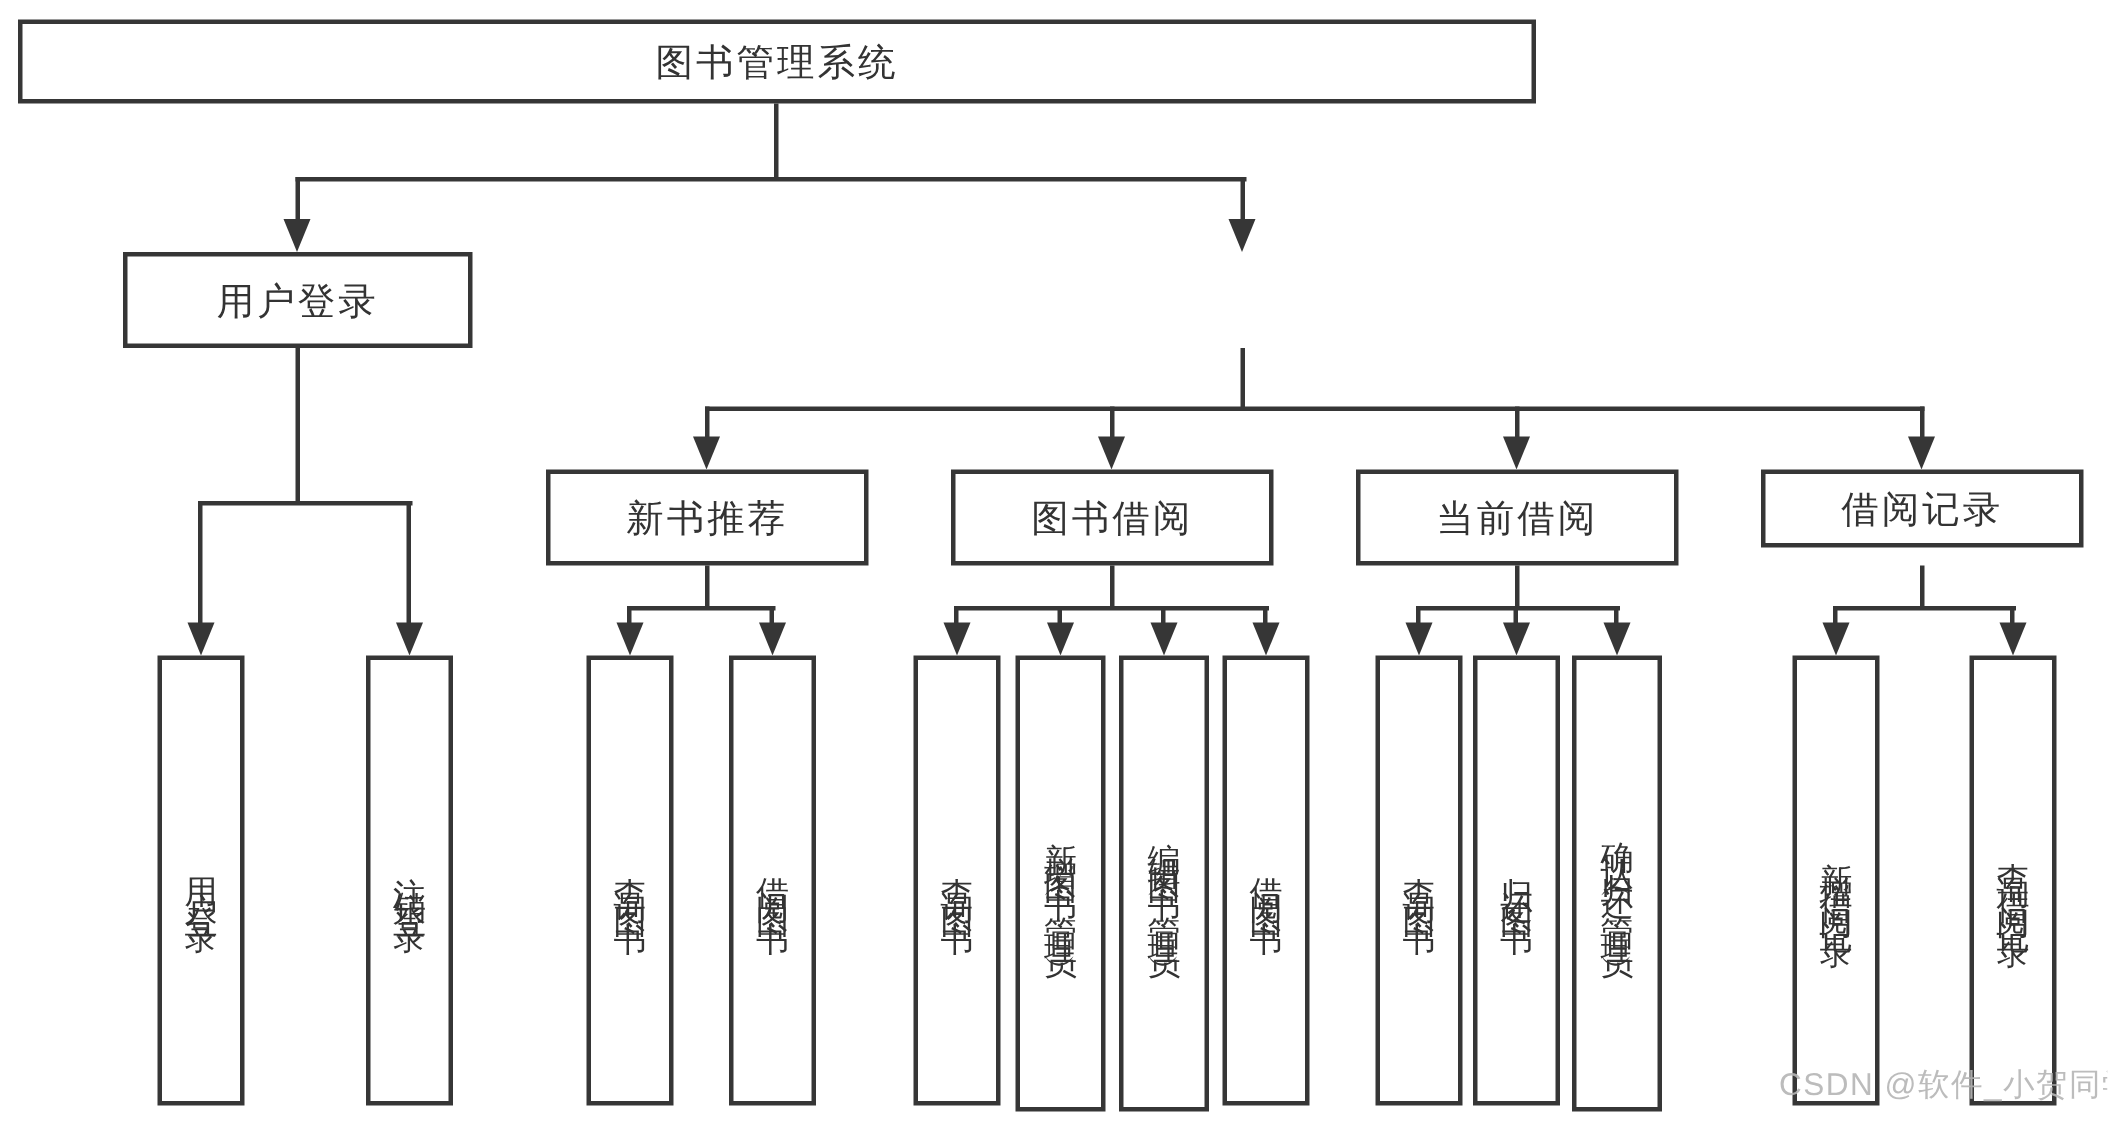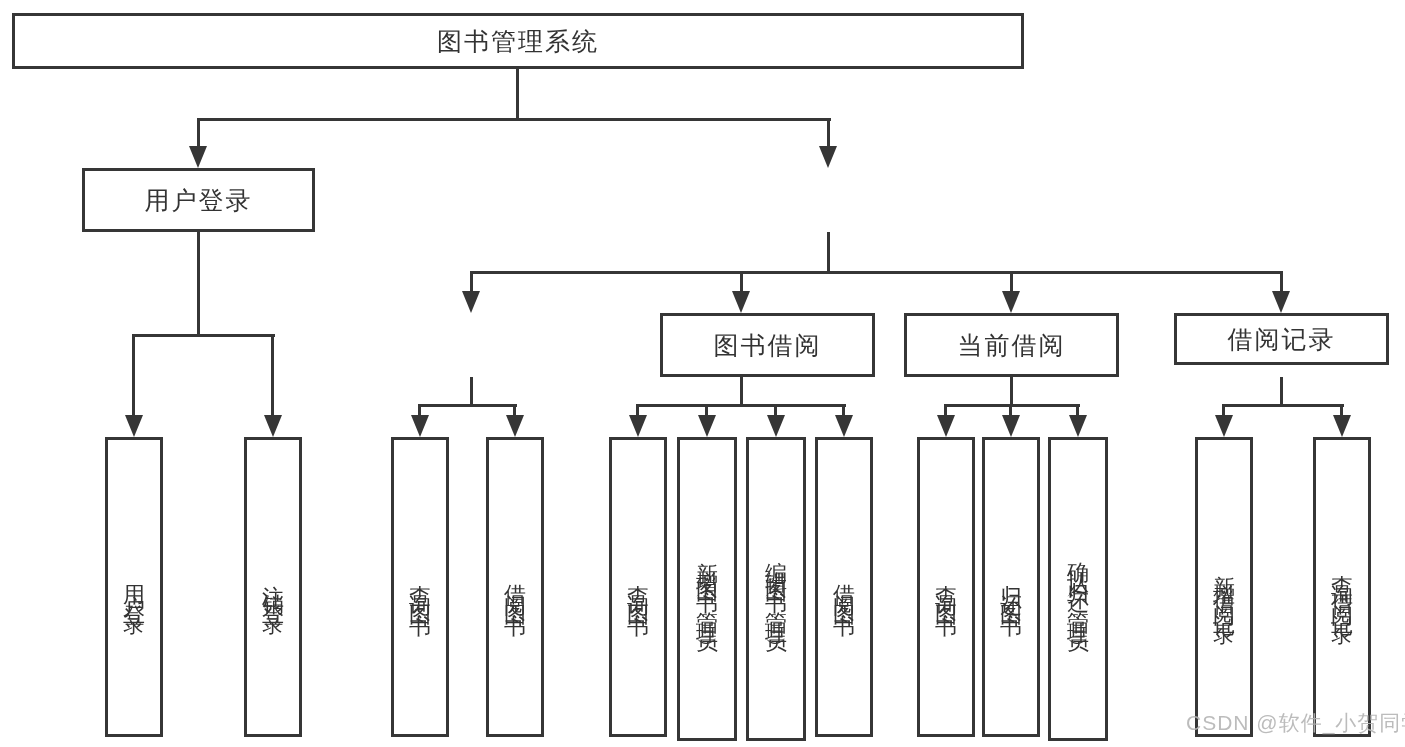--- a/index.html
+++ b/index.html
@@ -63,21 +63,24 @@
   <div class="h" style="left:470px; top:271px; width:813px;"></div>
   <div class="v" style="left:470px; top:271px; height:26px;"></div>
   <div class="arw" style="left:462px; top:291px;"></div>
   <div class="v" style="left:740px; top:271px; height:26px;"></div>
   <div class="arw" style="left:732px; top:291px;"></div>
   <div class="v" style="left:1010px; top:271px; height:26px;"></div>
   <div class="arw" style="left:1002px; top:291px;"></div>
   <div class="v" style="left:1280px; top:271px; height:26px;"></div>
   <div class="arw" style="left:1272px; top:291px;"></div>
 
-  <div class="box" style="left:634px; top:313px; width:215px; height:64px;margin-left:26px;">
+  <div class="box" style="left:364px; top:313px; width:215px; height:64px;">
+    <span>新书推荐</span>
+  </div>
+  <div class="box" style="left:634px; top:313px; width:215px; height:64px;">
     <span>图书借阅</span>
   </div>
   <div class="box" style="left:904px; top:313px; width:215px; height:64px;">
     <span>当前借阅</span>
   </div>
   <div class="box" style="left:1174px; top:313px; width:215px; height:52px;">
     <span>借阅记录</span>
   </div>
 
   <div class="v" style="left:470px; top:377px; height:29px;"></div>

